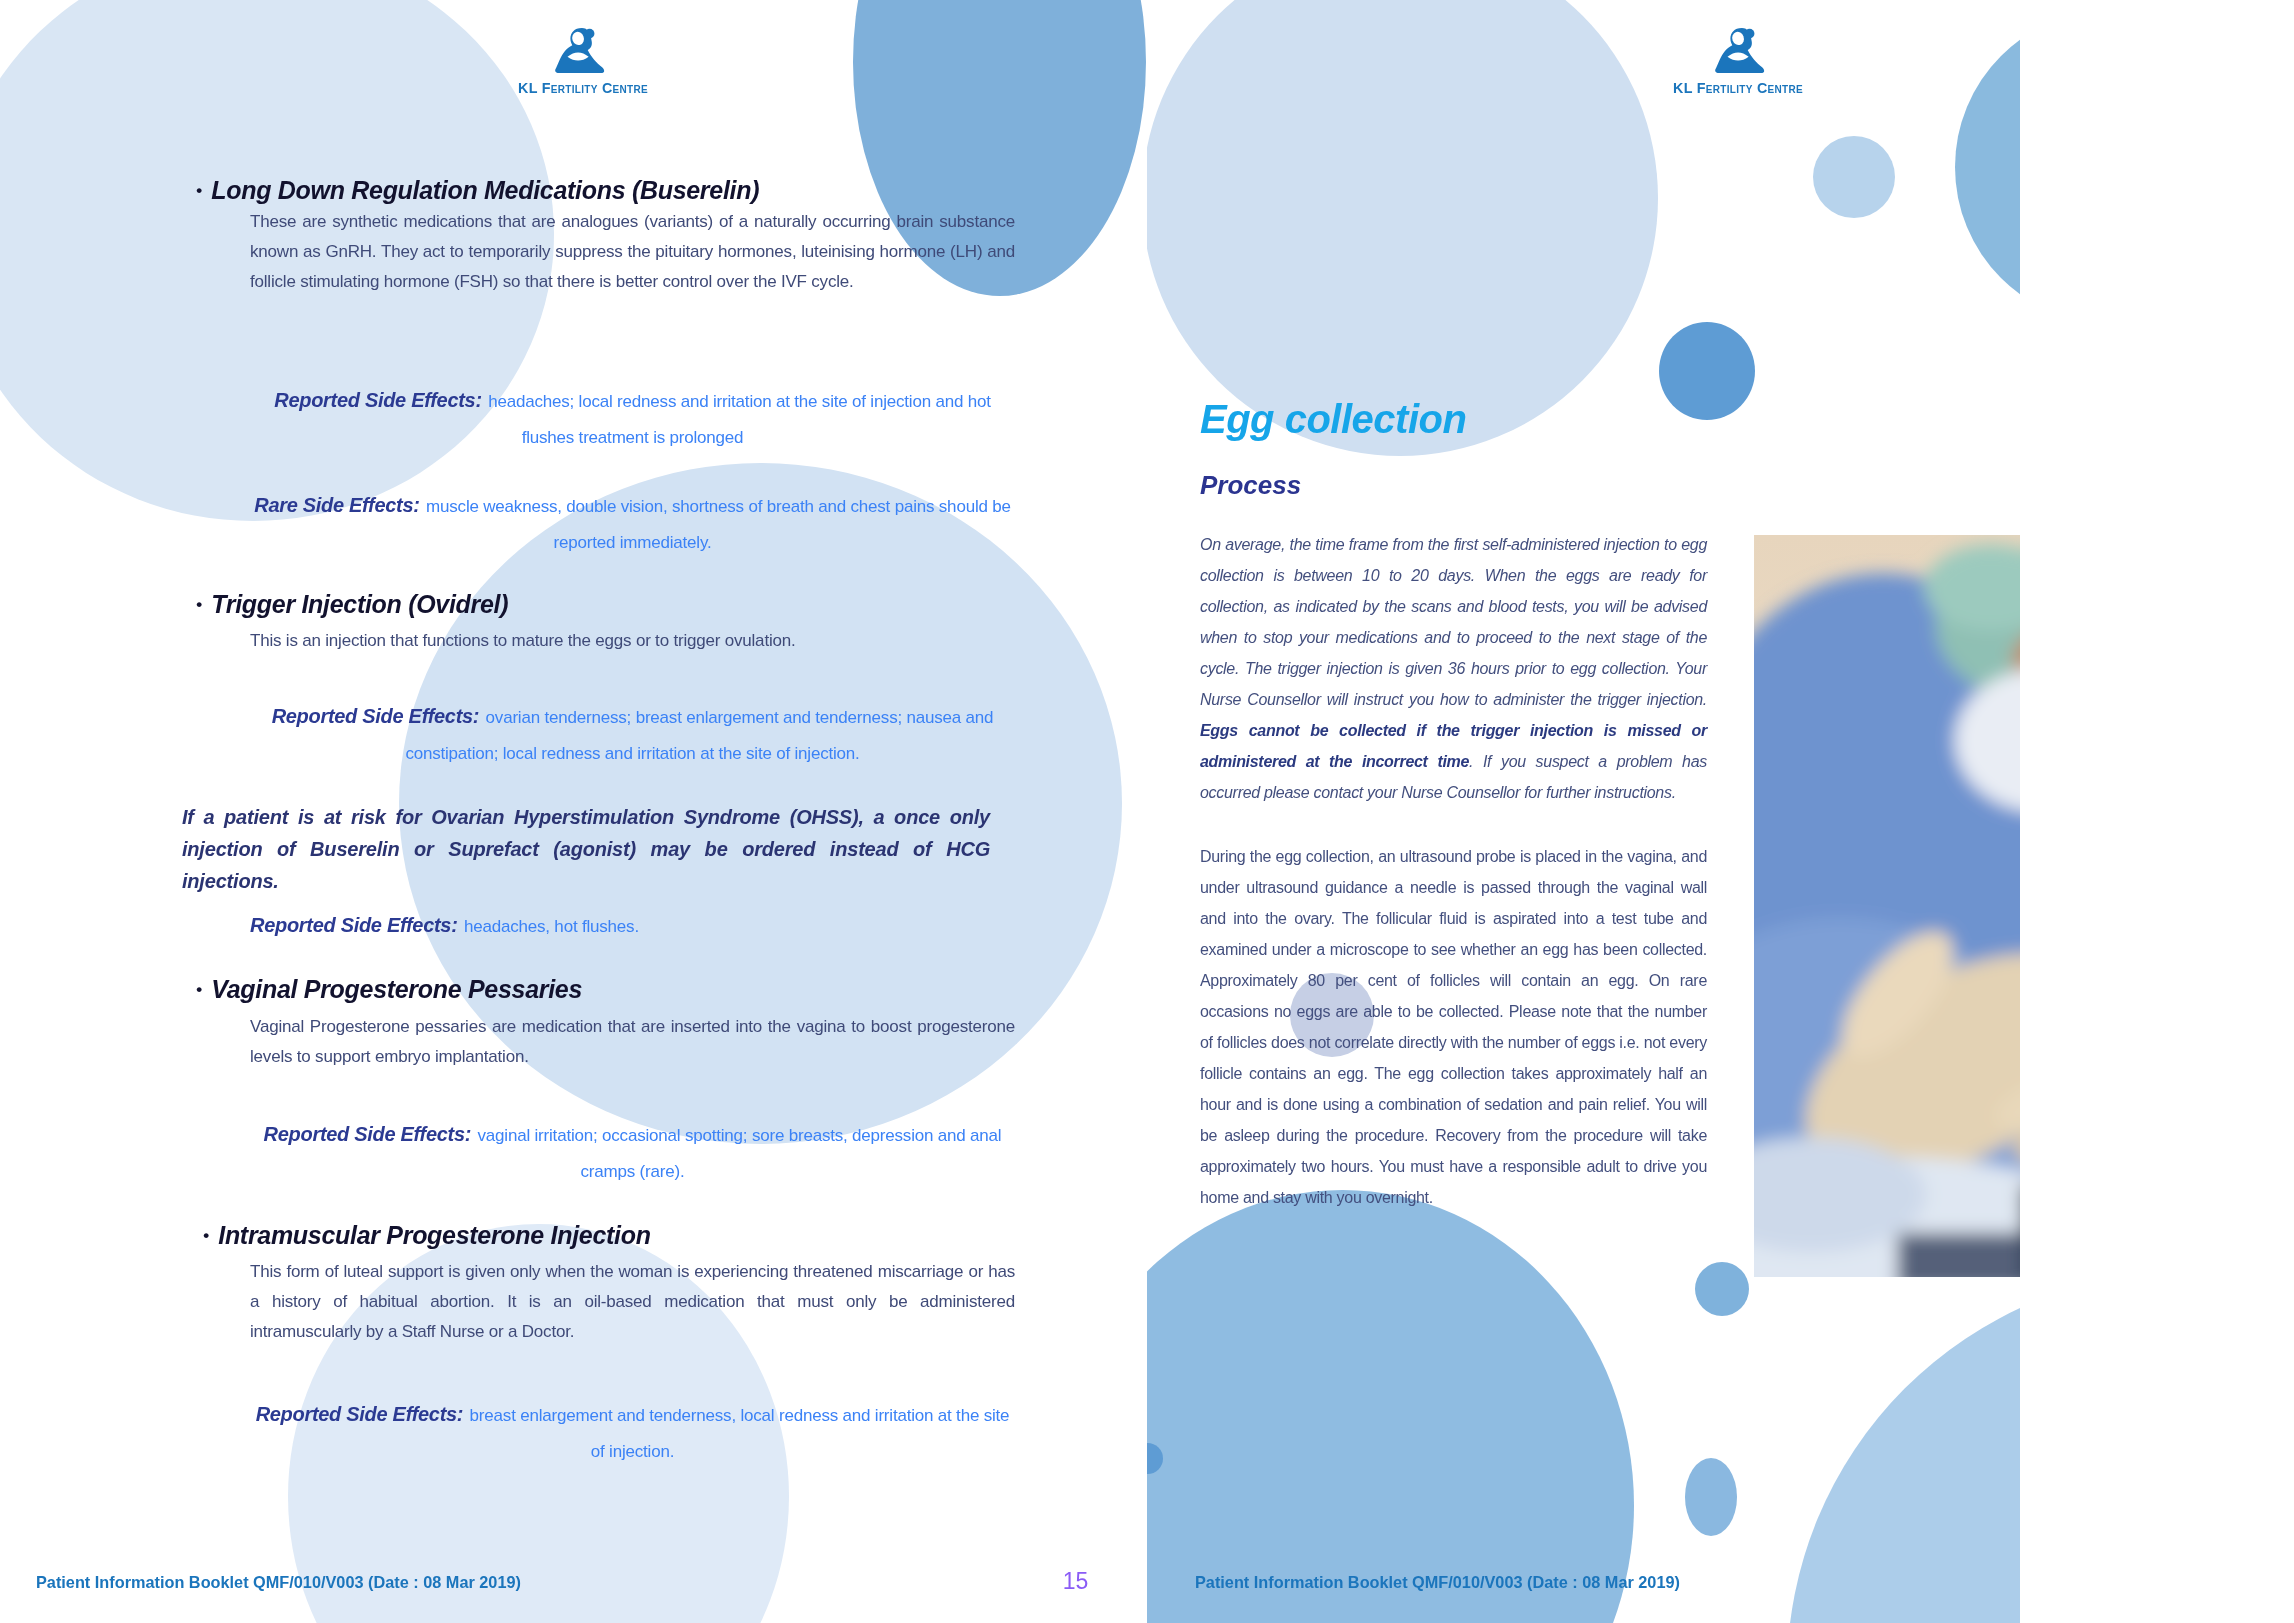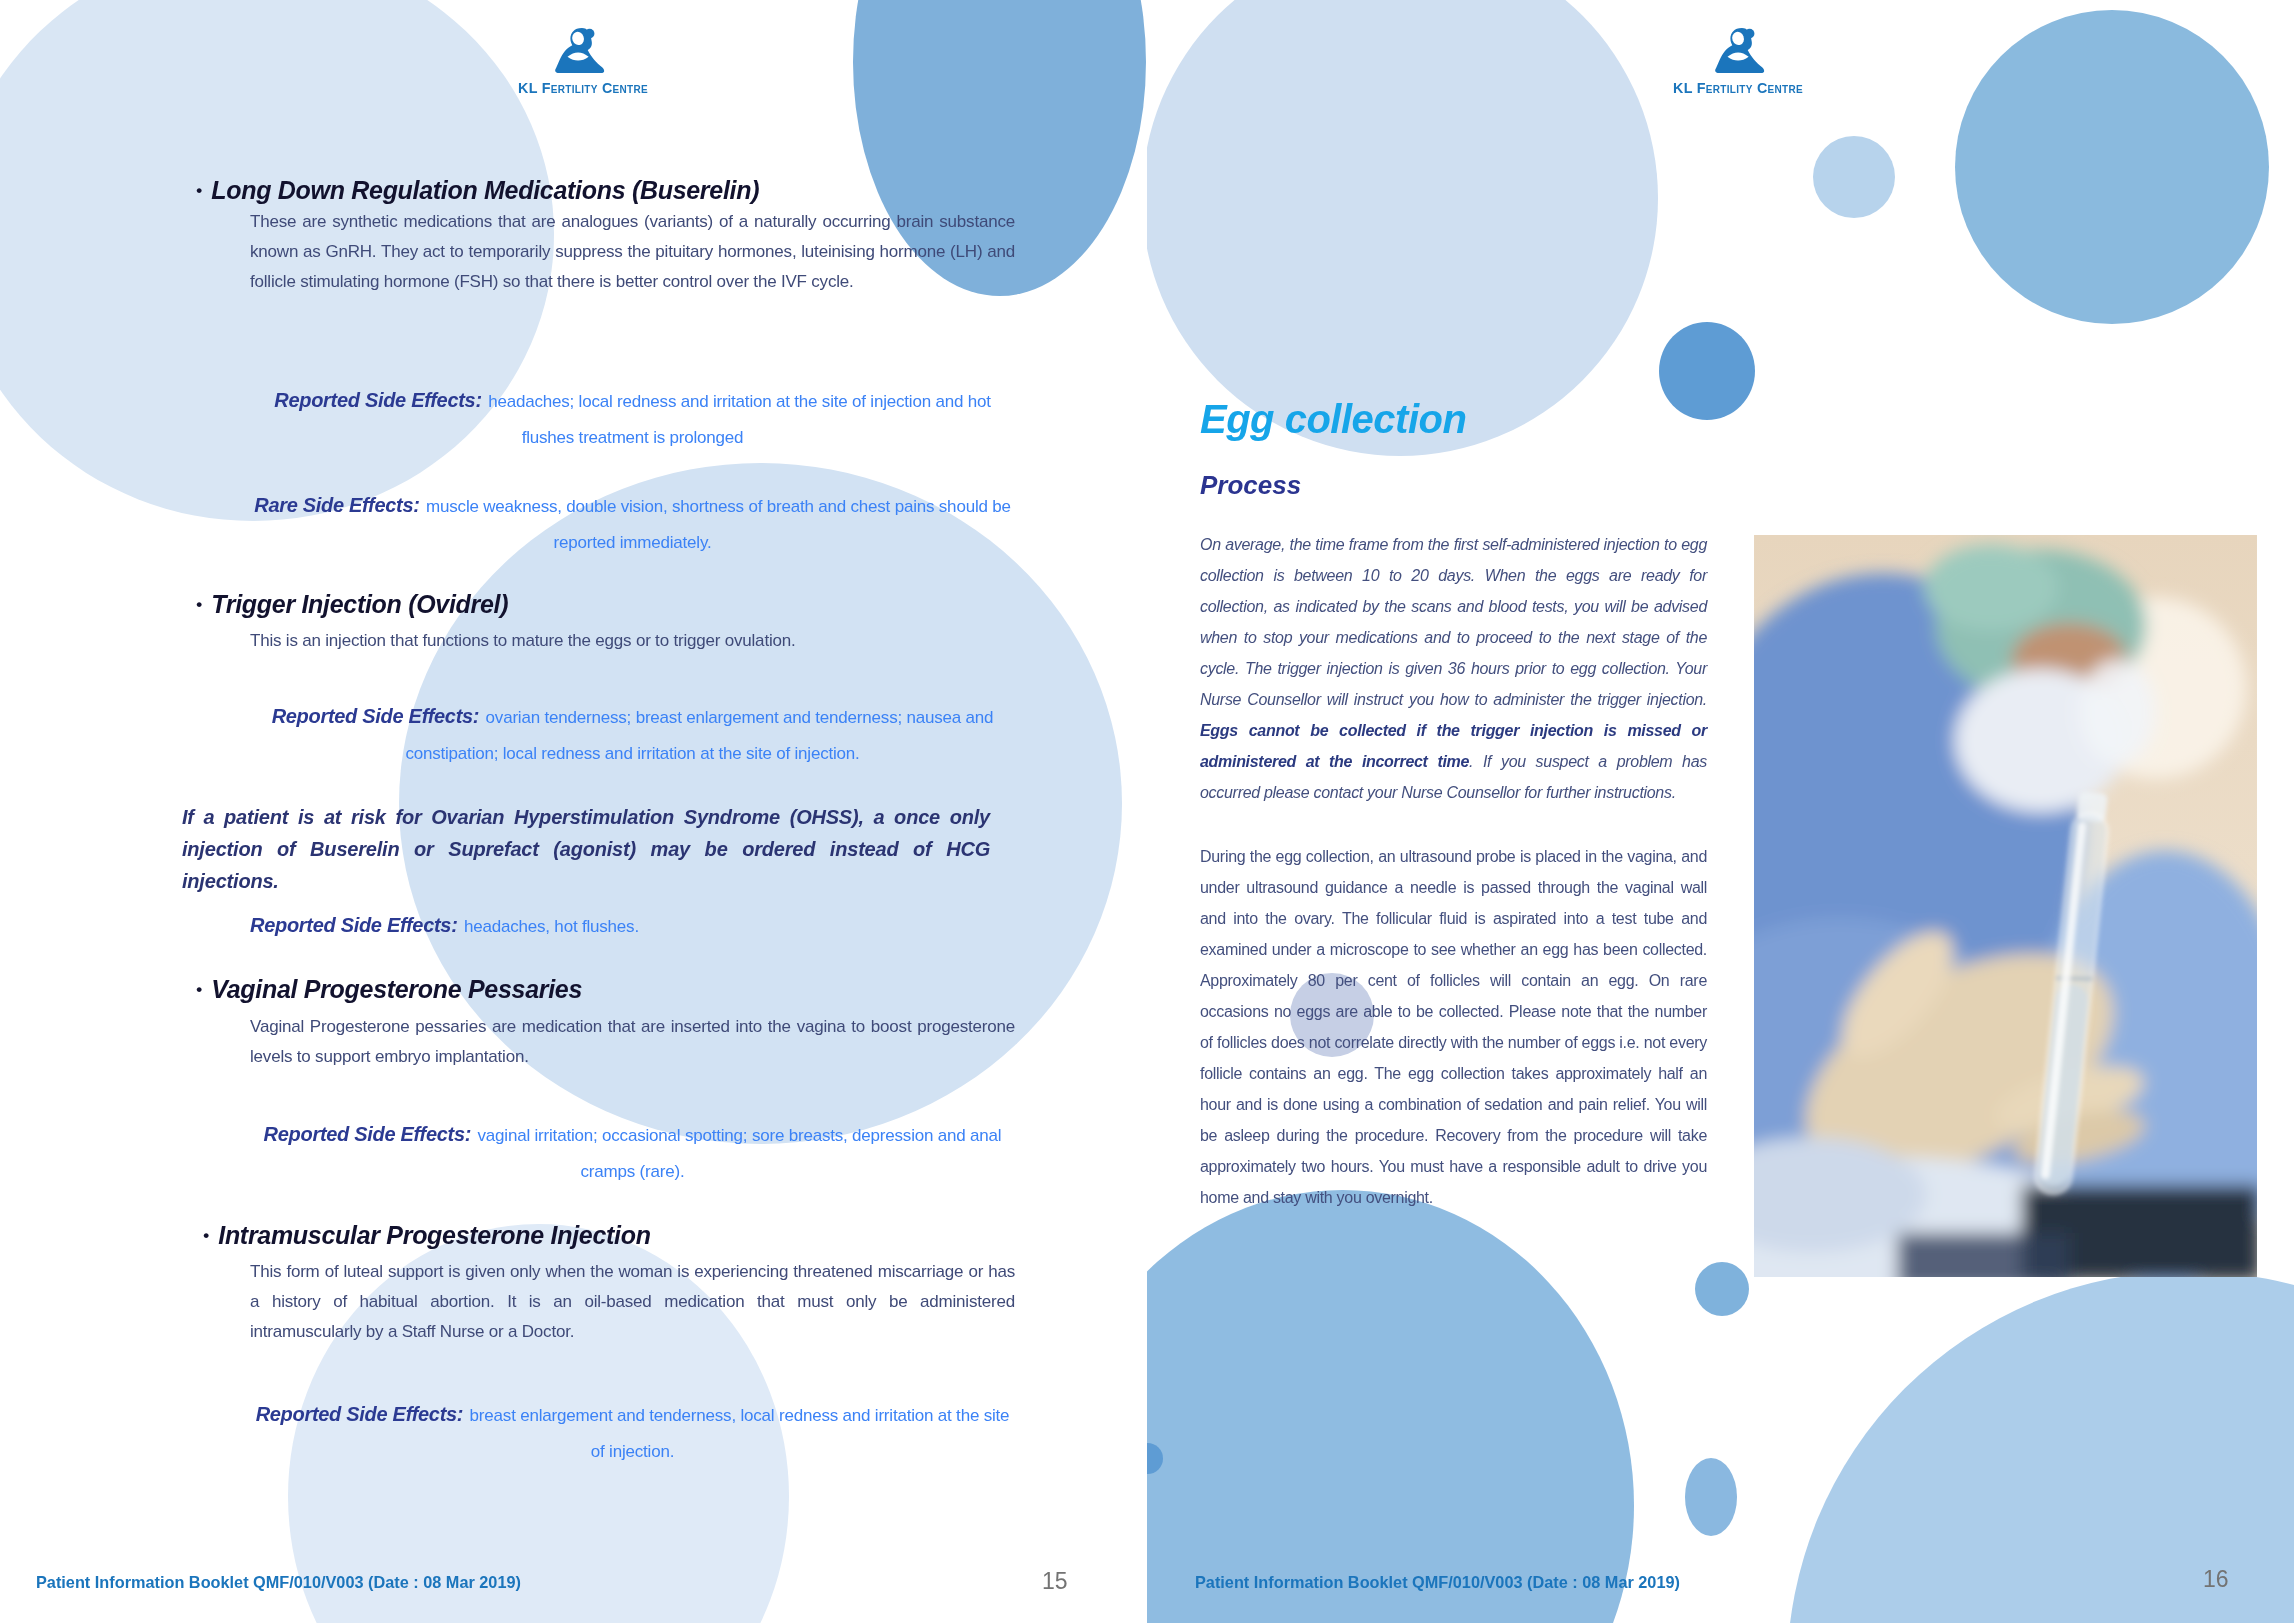--- a/index.html
+++ b/index.html
@@ -1,16 +1,16 @@
 <!DOCTYPE html>
 <html><head>
 <meta charset="utf-8">
 <style>
   html,body{margin:0;padding:0;background:#ffffff;}
-  .canvas{position:relative;width:2294px;height:1623px;overflow:hidden;
+  .canvas{position:relative;width:2020px;height:1623px;overflow:hidden;
           font-family:"Liberation Sans",sans-serif;background:#ffffff;}
   .page{position:absolute;top:0;width:1147px;height:1623px;overflow:hidden;background:#ffffff;}
   .page-left{left:0;}
   .page-right{left:1147px;}
   .shape{position:absolute;border-radius:50%;}
   .txt{position:absolute;z-index:3;}
   
   .logo-icon{position:absolute;z-index:3;}
   .logo-text{position:absolute;z-index:3;font-variant:small-caps;font-weight:bold;
              color:#1b75bc;font-size:14.3px;letter-spacing:0.3px;text-align:center;}
@@ -18,21 +18,21 @@
   .bullet-head{font-size:25px;font-weight:bold;font-style:italic;color:#12122e;letter-spacing:-0.3px;white-space:nowrap;}
   .bullet-glyph{font-size:17px;margin-right:9.6px;vertical-align:2.9px;color:#12122e;}
   .body-par{font-size:17px;line-height:30px;color:#3f4a78;letter-spacing:-0.2px;text-align:justify;width:765px;}
   .se-block{width:765px;line-height:36px;letter-spacing:-0.2px;text-align:center;}
   .se-block.single{text-align:left;}
   .se-label{font-size:20px;font-weight:bold;font-style:italic;color:#2b3a92;letter-spacing:-0.3px;margin-right:1.9px;}
   .se-text{font-size:17px;color:#3b82f6;}
   .ohss{font-size:20px;font-weight:bold;font-style:italic;color:#2b3472;line-height:32px;
         text-align:justify;width:808px;letter-spacing:-0.2px;}
   .footer-text{font-size:16.3px;font-weight:bold;color:#1b75bc;white-space:nowrap;}
-  .page-num{font-size:23px;color:#737373;text-align:left;width:67px;}
+  .page-num{font-size:23px;color:#8b5cf6;text-align:center;width:67px;}
   
   .title-cyan{font-size:40px;font-weight:bold;font-style:italic;color:#16a5e9;letter-spacing:-0.5px;white-space:nowrap;}
   .subtitle-navy{font-size:26px;font-weight:bold;font-style:italic;color:#2b3490;white-space:nowrap;}
   .rp-par{width:507px;font-size:16px;line-height:31px;color:#434f7e;text-align:justify;letter-spacing:-0.3px;}
   .rp-par.italic{font-style:italic;}
   .rp-bold{font-weight:bold;color:#2b3a80;}
   .photo{position:absolute;z-index:2;overflow:hidden;}
 </style>
 </head>
 <body>

